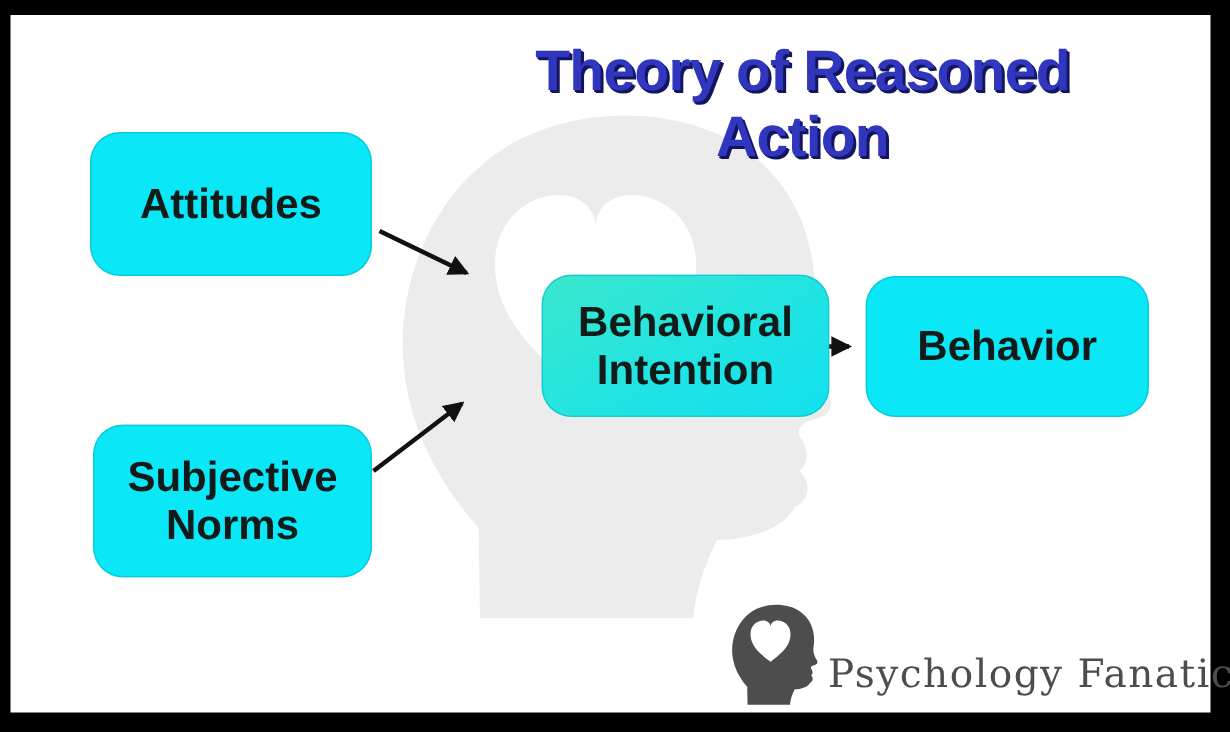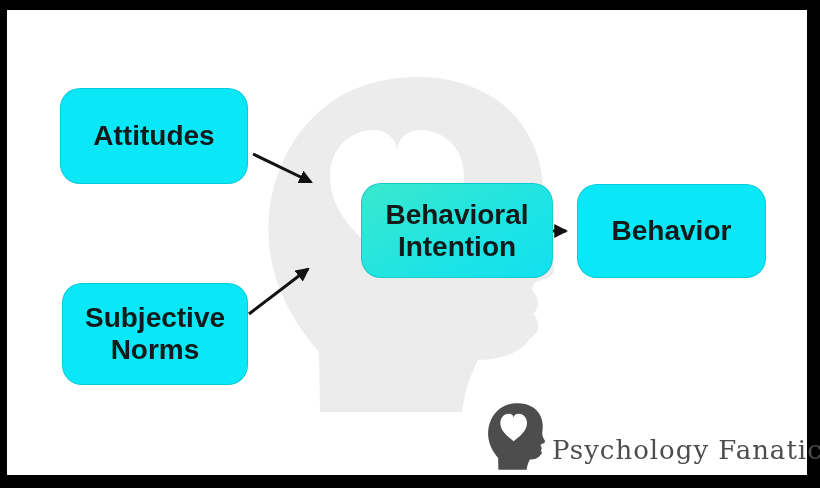--- a/index.html
+++ b/index.html
@@ -121,20 +121,24 @@
     <line x1="253" y1="154" x2="311" y2="182" stroke="#111111" stroke-width="3" marker-end="url(#arrowhead)"></line>
     <line x1="249" y1="314" x2="308" y2="269" stroke="#111111" stroke-width="3" marker-end="url(#arrowhead)"></line>
     <line x1="514" y1="231" x2="566" y2="231" stroke="#111111" stroke-width="3" marker-end="url(#arrowhead)"></line>
 
     <g transform="translate(488,401) scale(0.199) translate(-268,-66)">
       <use href="#head-path" fill="#4d4d4d"></use>
       <use href="#heart-path" fill="#ffffff"></use>
     </g>
   </svg>
 
+  <div class="title">
+    <span>Theory of Reasoned</span><br>
+    <span>Action</span>
+  </div>
 
   <div class="node node-attitudes">
     <span>Attitudes</span>
   </div>
 
   <div class="node node-subjective-norms">
     <span>Subjective Norms</span>
   </div>
 
   <div class="node node-behavioral-intention">

